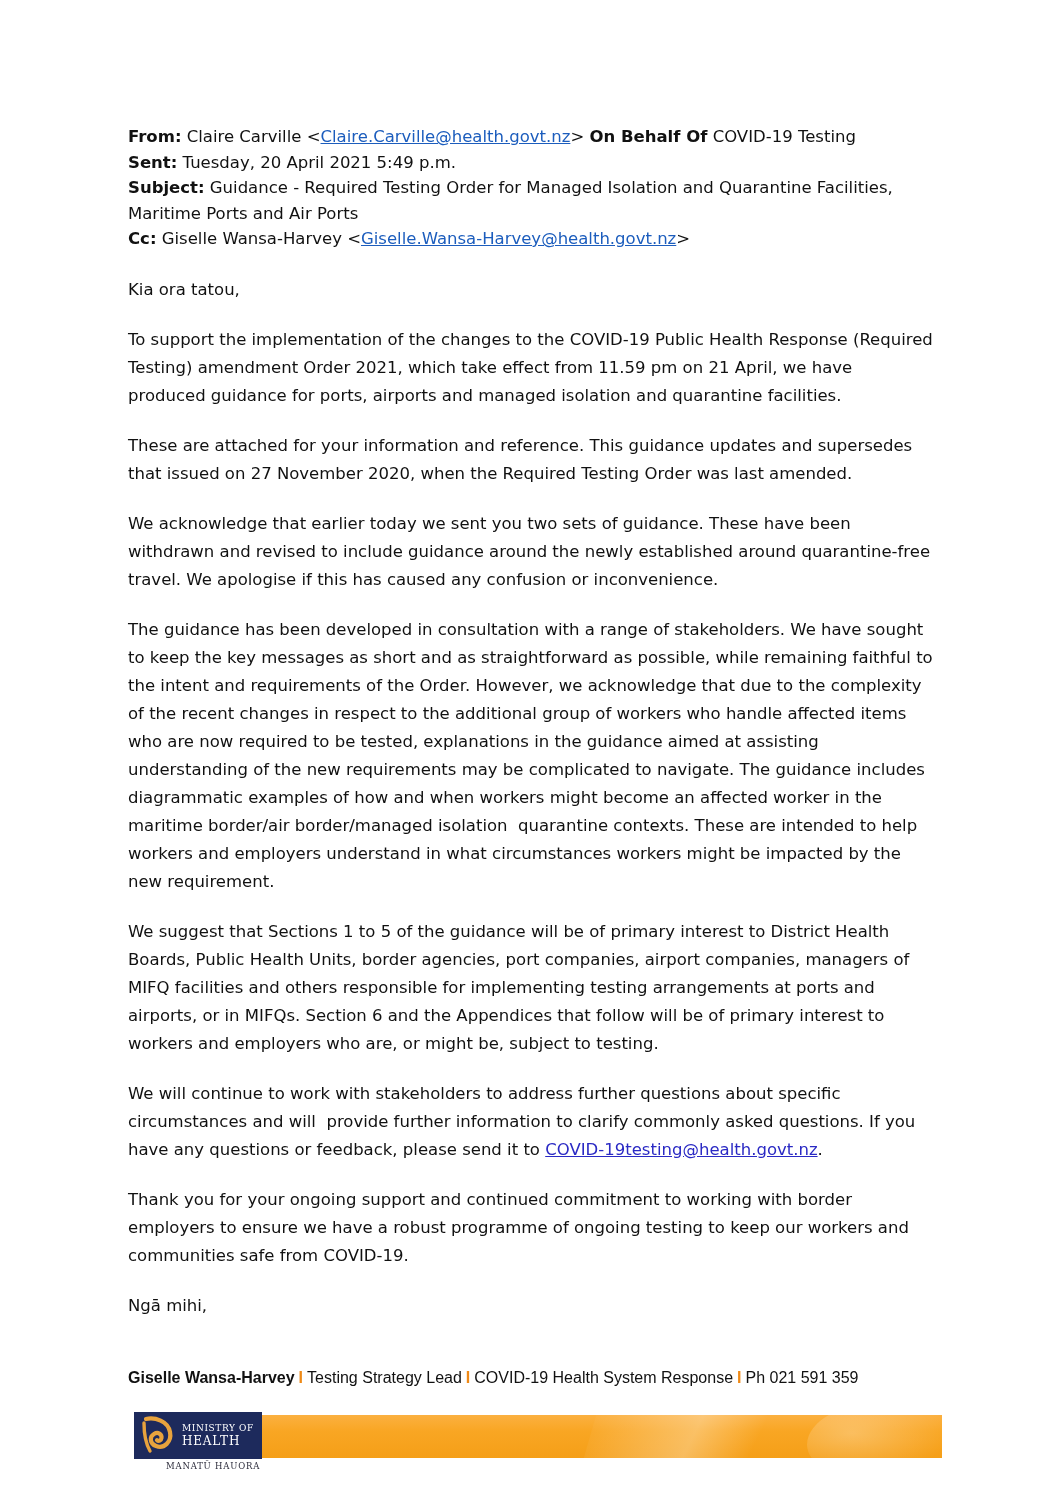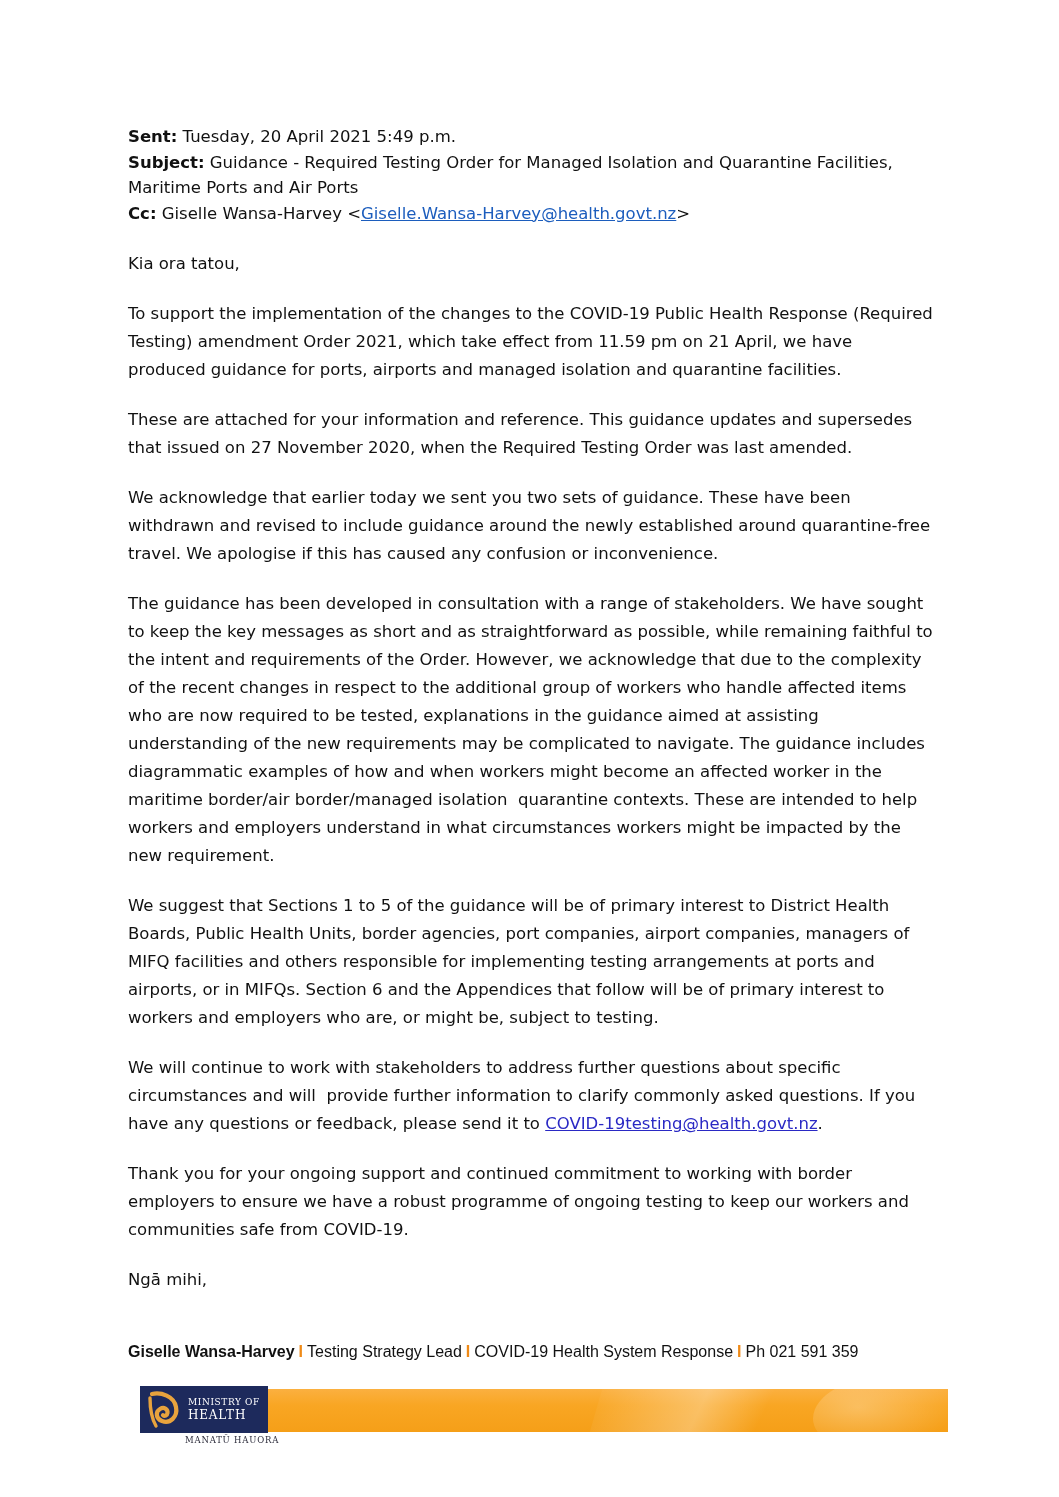--- a/index.html
+++ b/index.html
@@ -76,21 +76,21 @@
   .sig .sep {
     color: #ef8a17;
     font-weight: bold;
     padding: 0 4px;
   }
 
   
   .banner {
     position: relative;
     margin-top: 22px;
-    margin-left: 12px;
+    margin-left: 6px;
     width: 796px;
     height: 52px;
   }
   .banner-bar {
     position: absolute;
     left: 128px;
     top: 3px;
     width: 680px;
     height: 43px;
     background: linear-gradient(180deg, #fbb040 0%, #f9a623 38%, #f59f18 100%);
@@ -144,36 +144,37 @@
     display: block;
   }
   .logo-words .l2 {
     font-size: 12px;
     letter-spacing: 0.8px;
     display: block;
     margin-top: 2px;
   }
   .logo-sub {
     position: absolute;
-    left: 45px;
+    left: 32px;
     top: 49px;
     font-family: "DejaVu Serif", serif;
     font-size: 8.5px;
     letter-spacing: 0.8px;
     color: #2b2b3a;
   }
 </style>
 </head>
 <body>
 
 <div class="page">
   <div class="content">
 
     <div class="hdr">
 
+      <div class="row"><span class="lbl">From:</span> <span>Claire Carville</span> &lt;<a class="mail-link" href="#">Claire.Carville@health.govt.nz</a>&gt; <span class="lbl">On Behalf Of</span> <span>COVID-19 Testing</span></div>
 
       <div class="row"><span class="lbl">Sent:</span> <span>Tuesday, 20 April 2021 5:49 p.m.</span></div>
 
 
       <div class="row"><span class="lbl">Subject:</span> <span>Guidance - Required Testing Order for Managed Isolation and Quarantine Facilities, Maritime Ports and Air Ports</span></div>
 
       <div class="row"><span class="lbl">Cc:</span> <span>Giselle Wansa-Harvey</span> &lt;<a class="mail-link" href="#">Giselle.Wansa-Harvey@health.govt.nz</a>&gt;</div>
 
     </div>
 

